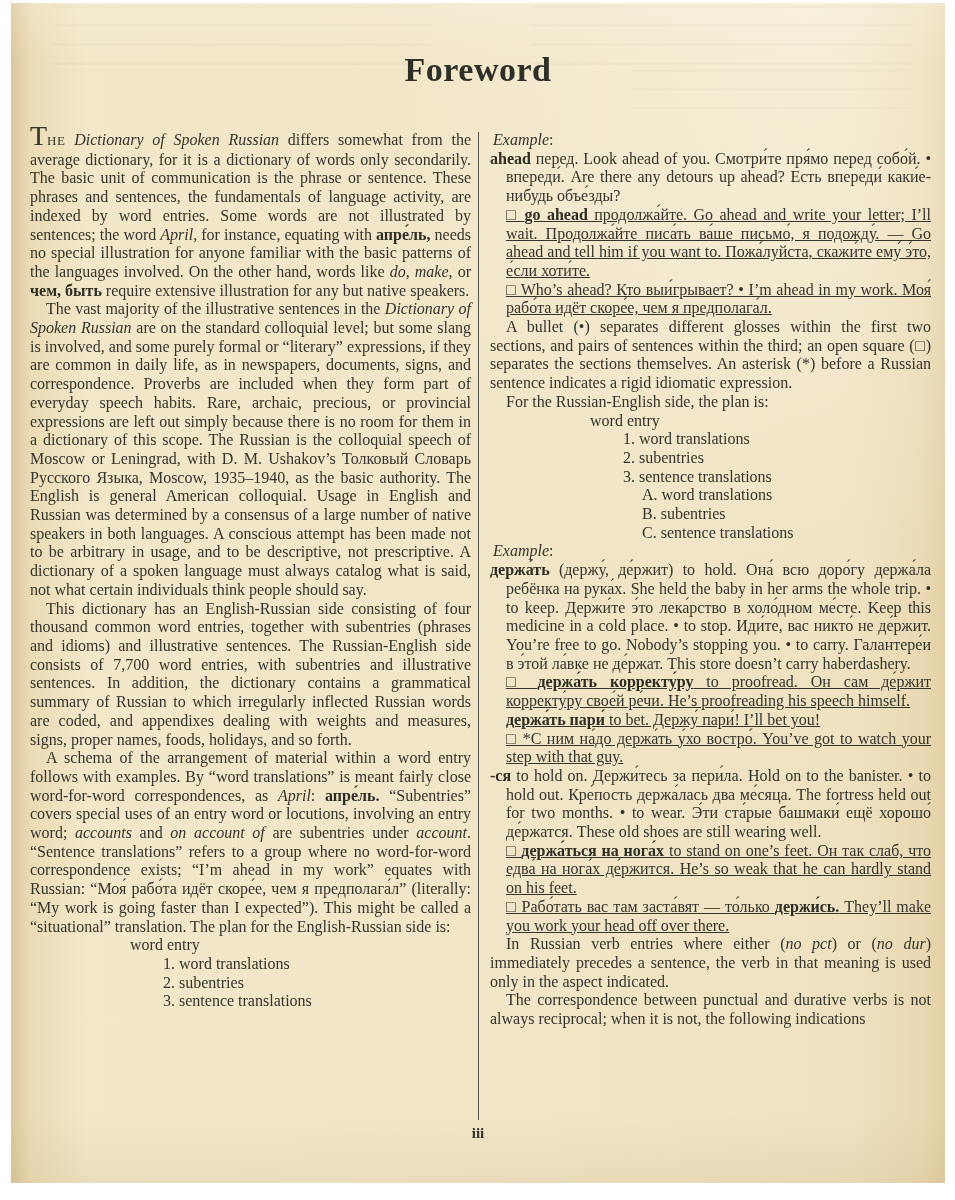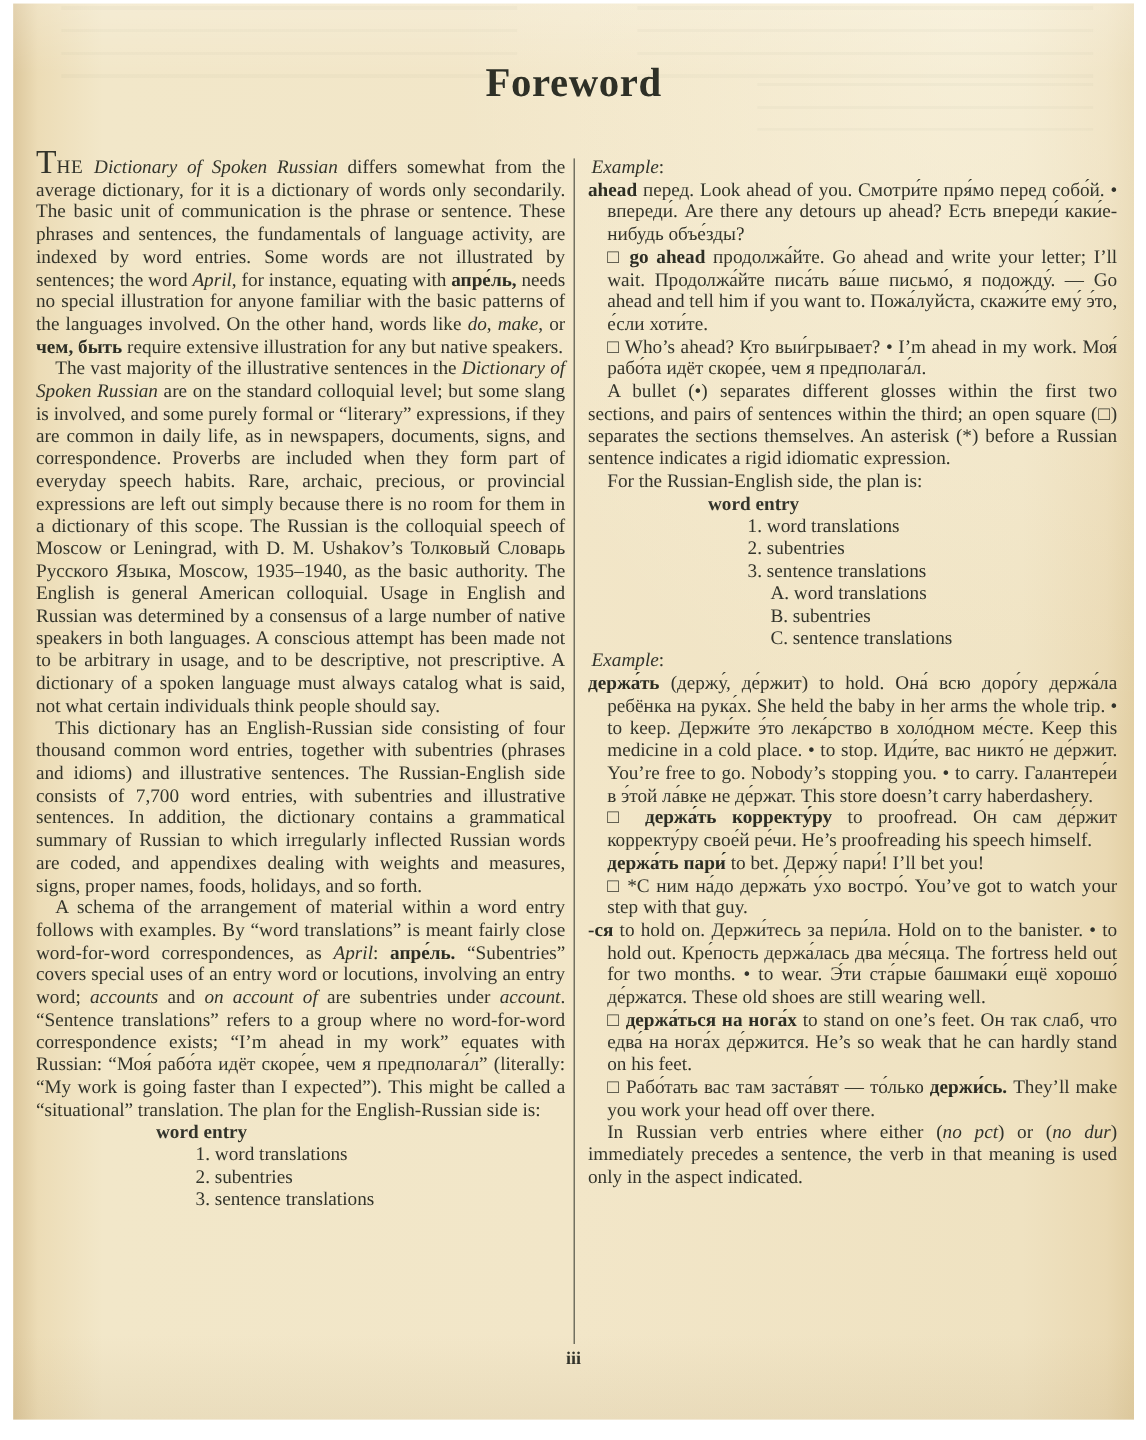--- a/index.html
+++ b/index.html
@@ -32,29 +32,29 @@
   .col-left{left:19px;}   
   .col-right{left:479px;}
   .divider{
     position:absolute;left:466.5px;top:129px;width:1.5px;height:988px;
     background:#535447;
   }
   .para{margin:0;text-align:justify;}
   .p-first{}
   .p-indent{text-indent:16px;}
   .p-entry{padding-left:16px;text-indent:-16px;}
-  .p-sub{padding-left:16px;}
+  .p-sub{padding-left:16px;text-decoration:underline;}
   .p-label{text-align:left;padding-left:3px;}
-  .p-plan-head{text-align:left;padding-left:100px;font-weight:bold;}
+  .p-plan-head{text-align:left;padding-left:100px;}
   .p-plan-item{text-align:left;padding-left:133px;}
   .p-plan-sub{text-align:left;padding-left:152px;}
   .run-i{font-style:italic;}
   .run-b{font-weight:bold;color:#2c2d23;}
   .run-init{font-size:28px;line-height:0;}
-  .run-sc{font-size:16px;letter-spacing:0.6px;}
+  .run-sc{font-size:13px;letter-spacing:0.6px;}
   .page-number{
     position:absolute;left:0;right:0;top:1122px;text-align:center;
     font-size:15px;font-weight:bold;color:#33342b;margin:0;
   }
 </style>
 </head>
 <body>
 
 <div class="scan-page">
 
@@ -93,17 +93,18 @@
       <p class="para p-plan-sub"><span>C. sentence translations</span></p>
       <p class="para p-label"><span class="run-i">Example</span><span>:</span></p>
       <p class="para p-entry"><span class="run-b">держа́ть</span><span> (держу́, де́ржит) to hold. Она́ всю доро́гу держа́ла ребёнка на рука́х. She held the baby in her arms the whole trip. • to keep. Держи́те э́то лека́рство в холо́дном ме́сте. Keep this medicine in a cold place. • to stop. Иди́те, вас никто́ не де́ржит. You’re free to go. Nobody’s stopping you. • to carry. Галантере́и в э́той ла́вке не де́ржат. This store doesn’t carry haberdashery.</span></p>
       <p class="para p-sub"><span>□ </span><span class="run-b">держа́ть корректу́ру</span><span> to proofread. Он сам де́ржит корректу́ру свое́й ре́чи. He’s proofreading his speech himself.</span></p>
       <p class="para p-sub"><span class="run-b">держа́ть пари́</span><span> to bet. Держу́ пари́! I’ll bet you!</span></p>
       <p class="para p-sub"><span>□ *С ним на́до держа́ть у́хо востро́. You’ve got to watch your step with that guy.</span></p>
       <p class="para p-entry"><span class="run-b">-ся</span><span> to hold on. Держи́тесь за пери́ла. Hold on to the banister. • to hold out. Кре́пость держа́лась два ме́сяца. The fortress held out for two months. • to wear. Э́ти ста́рые башмаки́ ещё хорошо́ де́ржатся. These old shoes are still wearing well.</span></p>
       <p class="para p-sub"><span>□ </span><span class="run-b">держа́ться на нога́х</span><span> to stand on one’s feet. Он так слаб, что едва́ на нога́х де́ржится. He’s so weak that he can hardly stand on his feet.</span></p>
       <p class="para p-sub"><span>□ Рабо́тать вас там заста́вят — то́лько </span><span class="run-b">держи́сь.</span><span> They’ll make you work your head off over there.</span></p>
       <p class="para p-indent"><span>In Russian verb entries where either (</span><span class="run-i">no pct</span><span>) or (</span><span class="run-i">no dur</span><span>) immediately precedes a sentence, the verb in that meaning is used only in the aspect indicated.</span></p>
+      <p class="para p-indent"><span>The correspondence between punctual and durative verbs is not always reciprocal; when it is not, the following indications</span></p>
     </div>
 
   <p class="page-number">iii</p>
 
 </div>
 
 </body></html>

